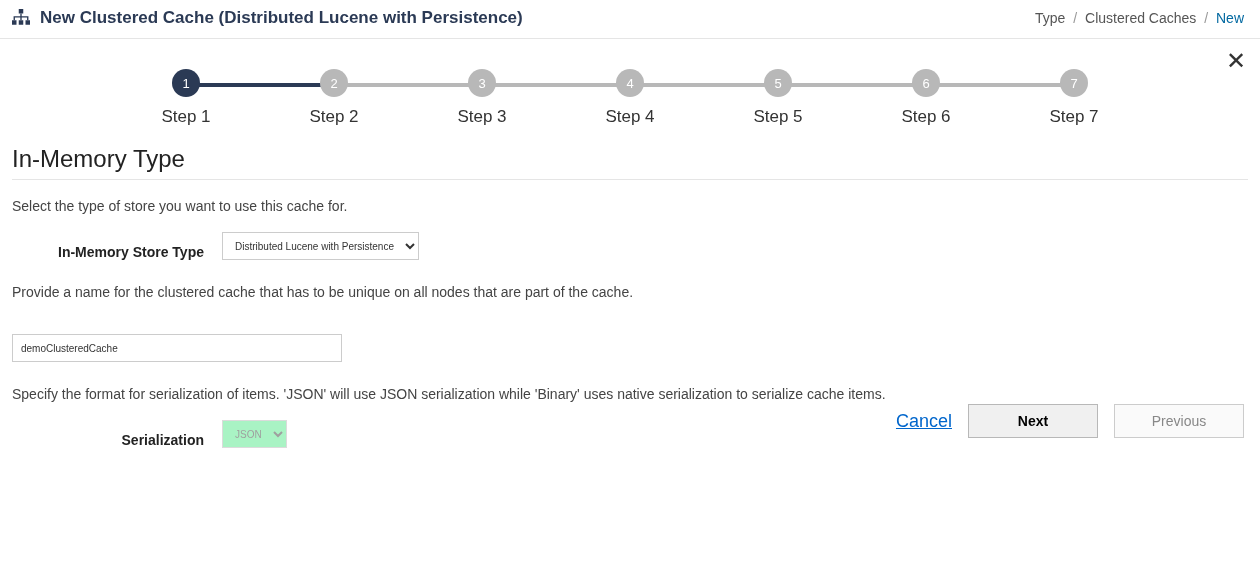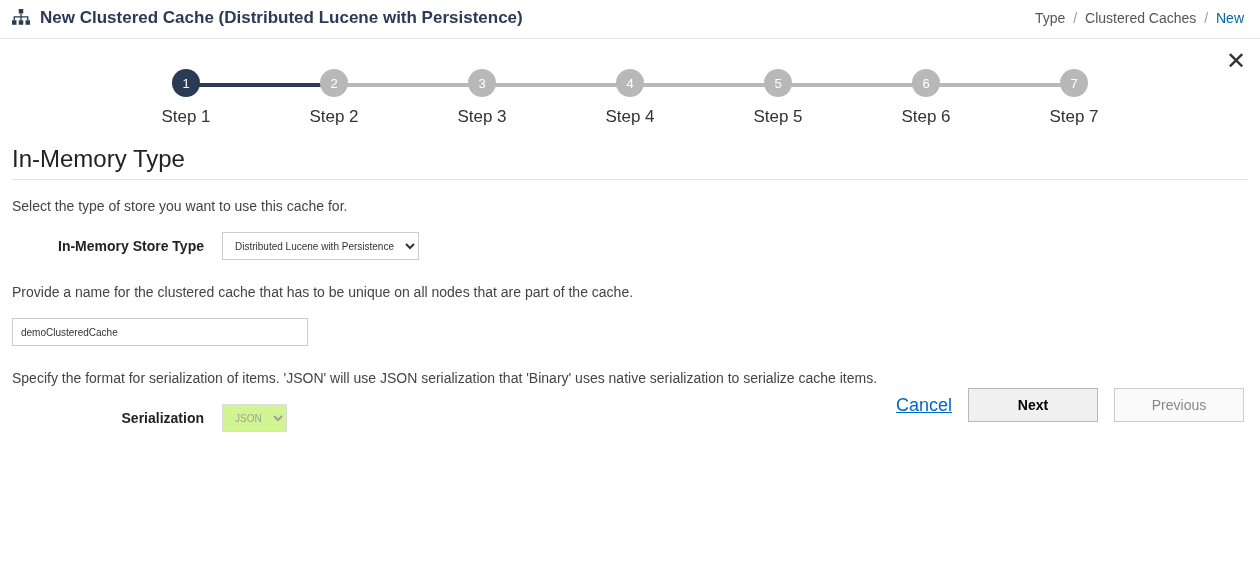--- a/index.html
+++ b/index.html
@@ -135,21 +135,21 @@
     .form-area {
       padding: 0 0 0 0;
     }
     .help-text {
       color: #444;
       font-size: 14px;
       margin-bottom: 18px;
     }
     .form-row {
       display: flex;
-      align-items: center;
+      align-items: flex-end;
       margin-bottom: 24px;
     }
     .form-label {
       width: 210px;
       text-align: right;
       padding-right: 18px;
       font-weight: 600;
       color: #222;
       font-size: 14px;
     }
@@ -158,25 +158,26 @@
       font-size: 10px;
       padding: 4px 8px;
       border: 1px solid #ccc;
       background: #fff;
       color: #333;
     }
     select {
       height: 28px;
     }
     input[type="text"] {
-      width: 296px;
+      width: 330px;
       height: 28px;
+      margin-top: 16px;
     }
     select:disabled {
-      background: #bef264;
+      background: #86efac;
       color: #777;
     }
     .footer {
       position: absolute;
       bottom: 10px;
       right: 16px;
       display: flex;
       align-items: center;
       gap: 16px;
     }
@@ -282,21 +283,21 @@
       <select>
         <option>Distributed Lucene with Persistence</option>
       </select>
     </div>
 
     <p class="help-text">Provide a name for the clustered cache that has to be unique on all nodes that are part of the cache.</p>
     <div class="form-row">
       <input type="text" value="demoClusteredCache" style="">
     </div>
 
-    <p class="help-text">Specify the format for serialization of items. 'JSON' will use JSON serialization that 'Binary' uses native serialization to serialize cache items.</p>
+    <p class="help-text">Specify the format for serialization of items. 'JSON' will use JSON serialization while 'Binary' uses native serialization to serialize cache items.</p>
     <div class="form-row">
       <label class="form-label">Serialization</label>
       <select disabled="">
         <option>JSON</option>
       </select>
     </div>
   </div>
 
   <div class="footer">
     <a class="cancel-link">Cancel</a>

